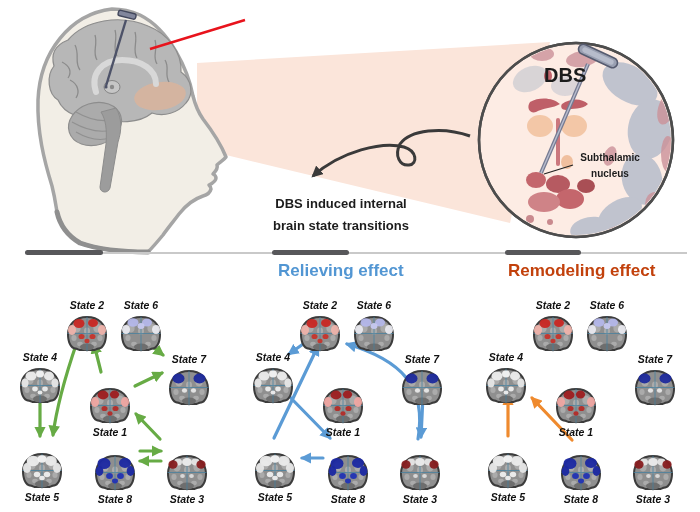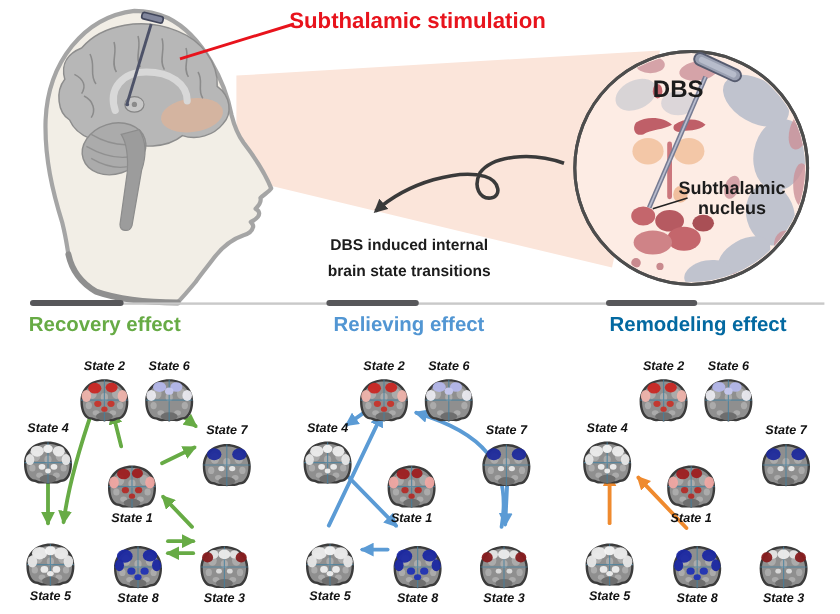--- a/index.html
+++ b/index.html
@@ -4,37 +4,37 @@
 <style>
   html,body{margin:0;padding:0;background:#fff;}
   .figure{position:relative;width:700px;height:512px;background:#ffffff;overflow:hidden;
           font-family:"Liberation Sans",sans-serif;}
   .figure svg{display:block;}
   .art{position:absolute;left:0;top:0;z-index:0;}
   
   .t-stim{position:absolute;left:241px;top:6px;font-size:18.5px;font-weight:bold;color:#e8131c;
           white-space:nowrap;z-index:2;}
   .t-dbs{position:absolute;left:544px;top:64px;font-size:20px;font-weight:bold;color:#1c1c1c;z-index:2;}
-  .t-stn{position:absolute;left:564px;top:150px;width:92px;text-align:center;font-size:15px;
+  .t-stn{position:absolute;left:564px;top:150px;width:92px;text-align:center;font-size:10px;
          font-weight:bold;color:#1c1c1c;line-height:15.5px;white-space:pre-line;z-index:2;}
   .t-caption{position:absolute;left:229px;top:193px;width:224px;text-align:center;font-size:13px;
          font-weight:bold;color:#1c1c1c;line-height:22px;white-space:pre-line;z-index:2;}
   
   .divider-line{position:absolute;left:25px;width:662px;top:252px;height:2px;background:#c9c9c9;z-index:1;}
   .divider-seg{position:absolute;top:250px;height:5px;border-radius:2.5px;background:#57575a;z-index:1;}
   .seg1{left:25px;width:78px;} .seg2{left:272px;width:77px;} .seg3{left:505px;width:76px;}
   
   .panel{position:absolute;top:256px;width:233px;height:256px;z-index:1;}
   .panel-title{position:absolute;top:5px;margin:0;font-size:17px;font-weight:bold;white-space:nowrap;}
   [data-panel="recovery"]{left:0;}
   [data-panel="relieving"]{left:233px;}
   [data-panel="remodeling"]{left:466px;}
   [data-panel="recovery"] .panel-title{left:24px;color:#67ab45;}
   [data-panel="relieving"] .panel-title{left:33px;color:#5296d3;margin-left:12px;}
-  [data-panel="remodeling"] .panel-title{left:42px;color:#0369a1;}
+  [data-panel="remodeling"] .panel-title{left:42px;color:#c2410c;}
   .arrows{position:absolute;left:0;top:0;}
   .states{position:absolute;left:0;top:12px;width:100%;height:100%;font-style:italic;}
   .state-label{position:absolute;width:60px;text-align:center;font-size:10.5px;font-weight:bold;
                color:#111;white-space:nowrap;}
   .brain{position:absolute;width:46px;height:37px;}
 </style>
 </head>
 <body>
 
 <div class="figure">
@@ -142,34 +142,32 @@
           <rect x="-17" y="-2.5" width="34" height="5" rx="2.5" fill="#b7bccb"></rect>
         </g>
       </g>
       <line x1="103" y1="131" x2="74" y2="140" stroke="#222" stroke-width="1.3"></line>
     </g>
 
     <path d="M470,136 C442,126 410,130 400,144 C394,156 400,166 409,165 C418,164 417,151 404,147
              C383,141 341,151 313,176" stroke="#3a3a3a" stroke-width="3" fill="none" marker-end="url(#loopArr)"></path>
   </svg>
 
-  <span class="t-stim">Subthalamic stimulation</span>
   <span class="t-dbs">DBS</span>
   <span class="t-stn">Subthalamic
 nucleus</span>
   <div class="t-caption">DBS induced internal
 brain state transitions</div>
 
   <div class="divider-line"></div>
   <div class="divider-seg seg1"></div>
   <div class="divider-seg seg2"></div>
   <div class="divider-seg seg3"></div>
 
   <section class="panel" data-panel="recovery">
-    <h2 class="panel-title">Recovery effect</h2>
     <svg class="arrows" width="233" height="256" viewBox="0 0 233 256">
         <defs>
           <marker id="arrhead-recovery" viewBox="0 0 8 8" refX="6.5" refY="4" markerWidth="3.6" markerHeight="3.6" orient="auto">
             <path d="M0,0 L8,4 L0,8 Z" fill="#67ab45"></path>
           </marker>
         </defs>
         <path d="M40,137 L40,180" fill="none" stroke="#67ab45" stroke-width="3.2" stroke-linecap="round" marker-end="url(#arrhead-recovery)"></path>
         <path d="M77,86 C66,118 57,148 53,179" fill="none" stroke="#67ab45" stroke-width="3.2" stroke-linecap="round" marker-end="url(#arrhead-recovery)"></path>
         <path d="M101,116 L94,88" fill="none" stroke="#67ab45" stroke-width="3.2" stroke-linecap="round" marker-end="url(#arrhead-recovery)"></path>
         <path d="M145,85 L163,99" fill="none" stroke="#67ab45" stroke-width="3.2" stroke-linecap="round" marker-end="url(#arrhead-recovery)"></path>

